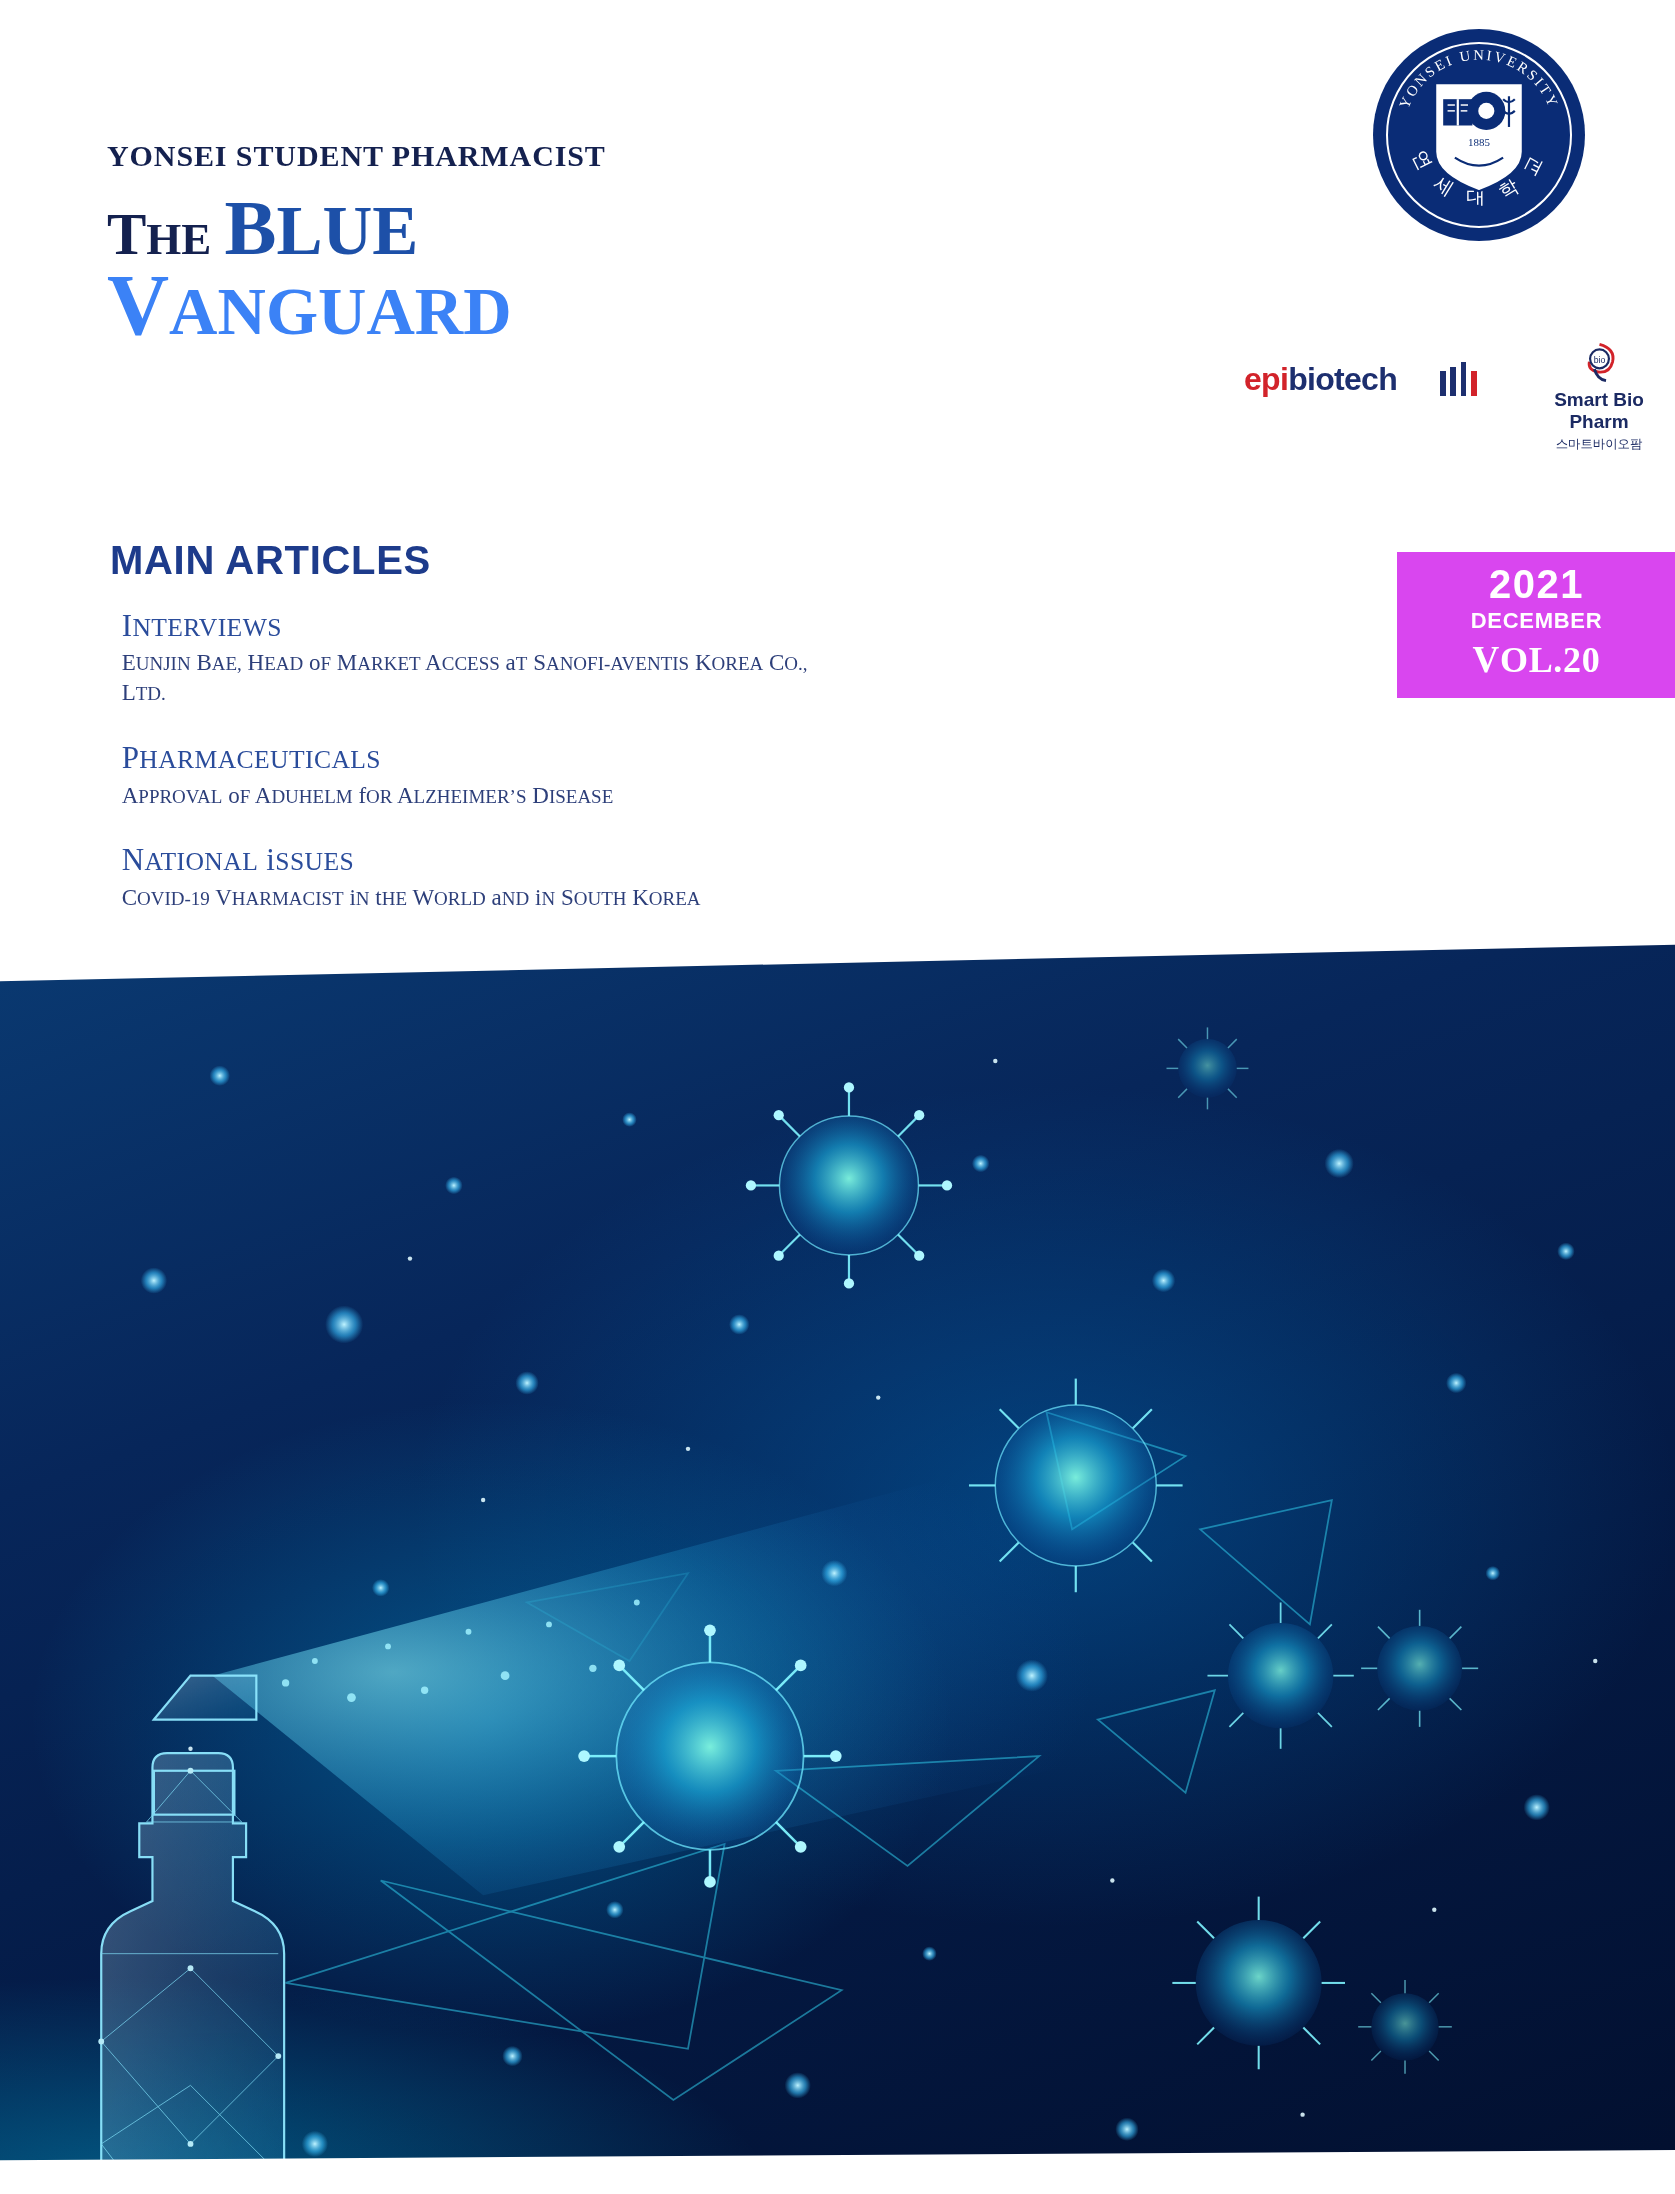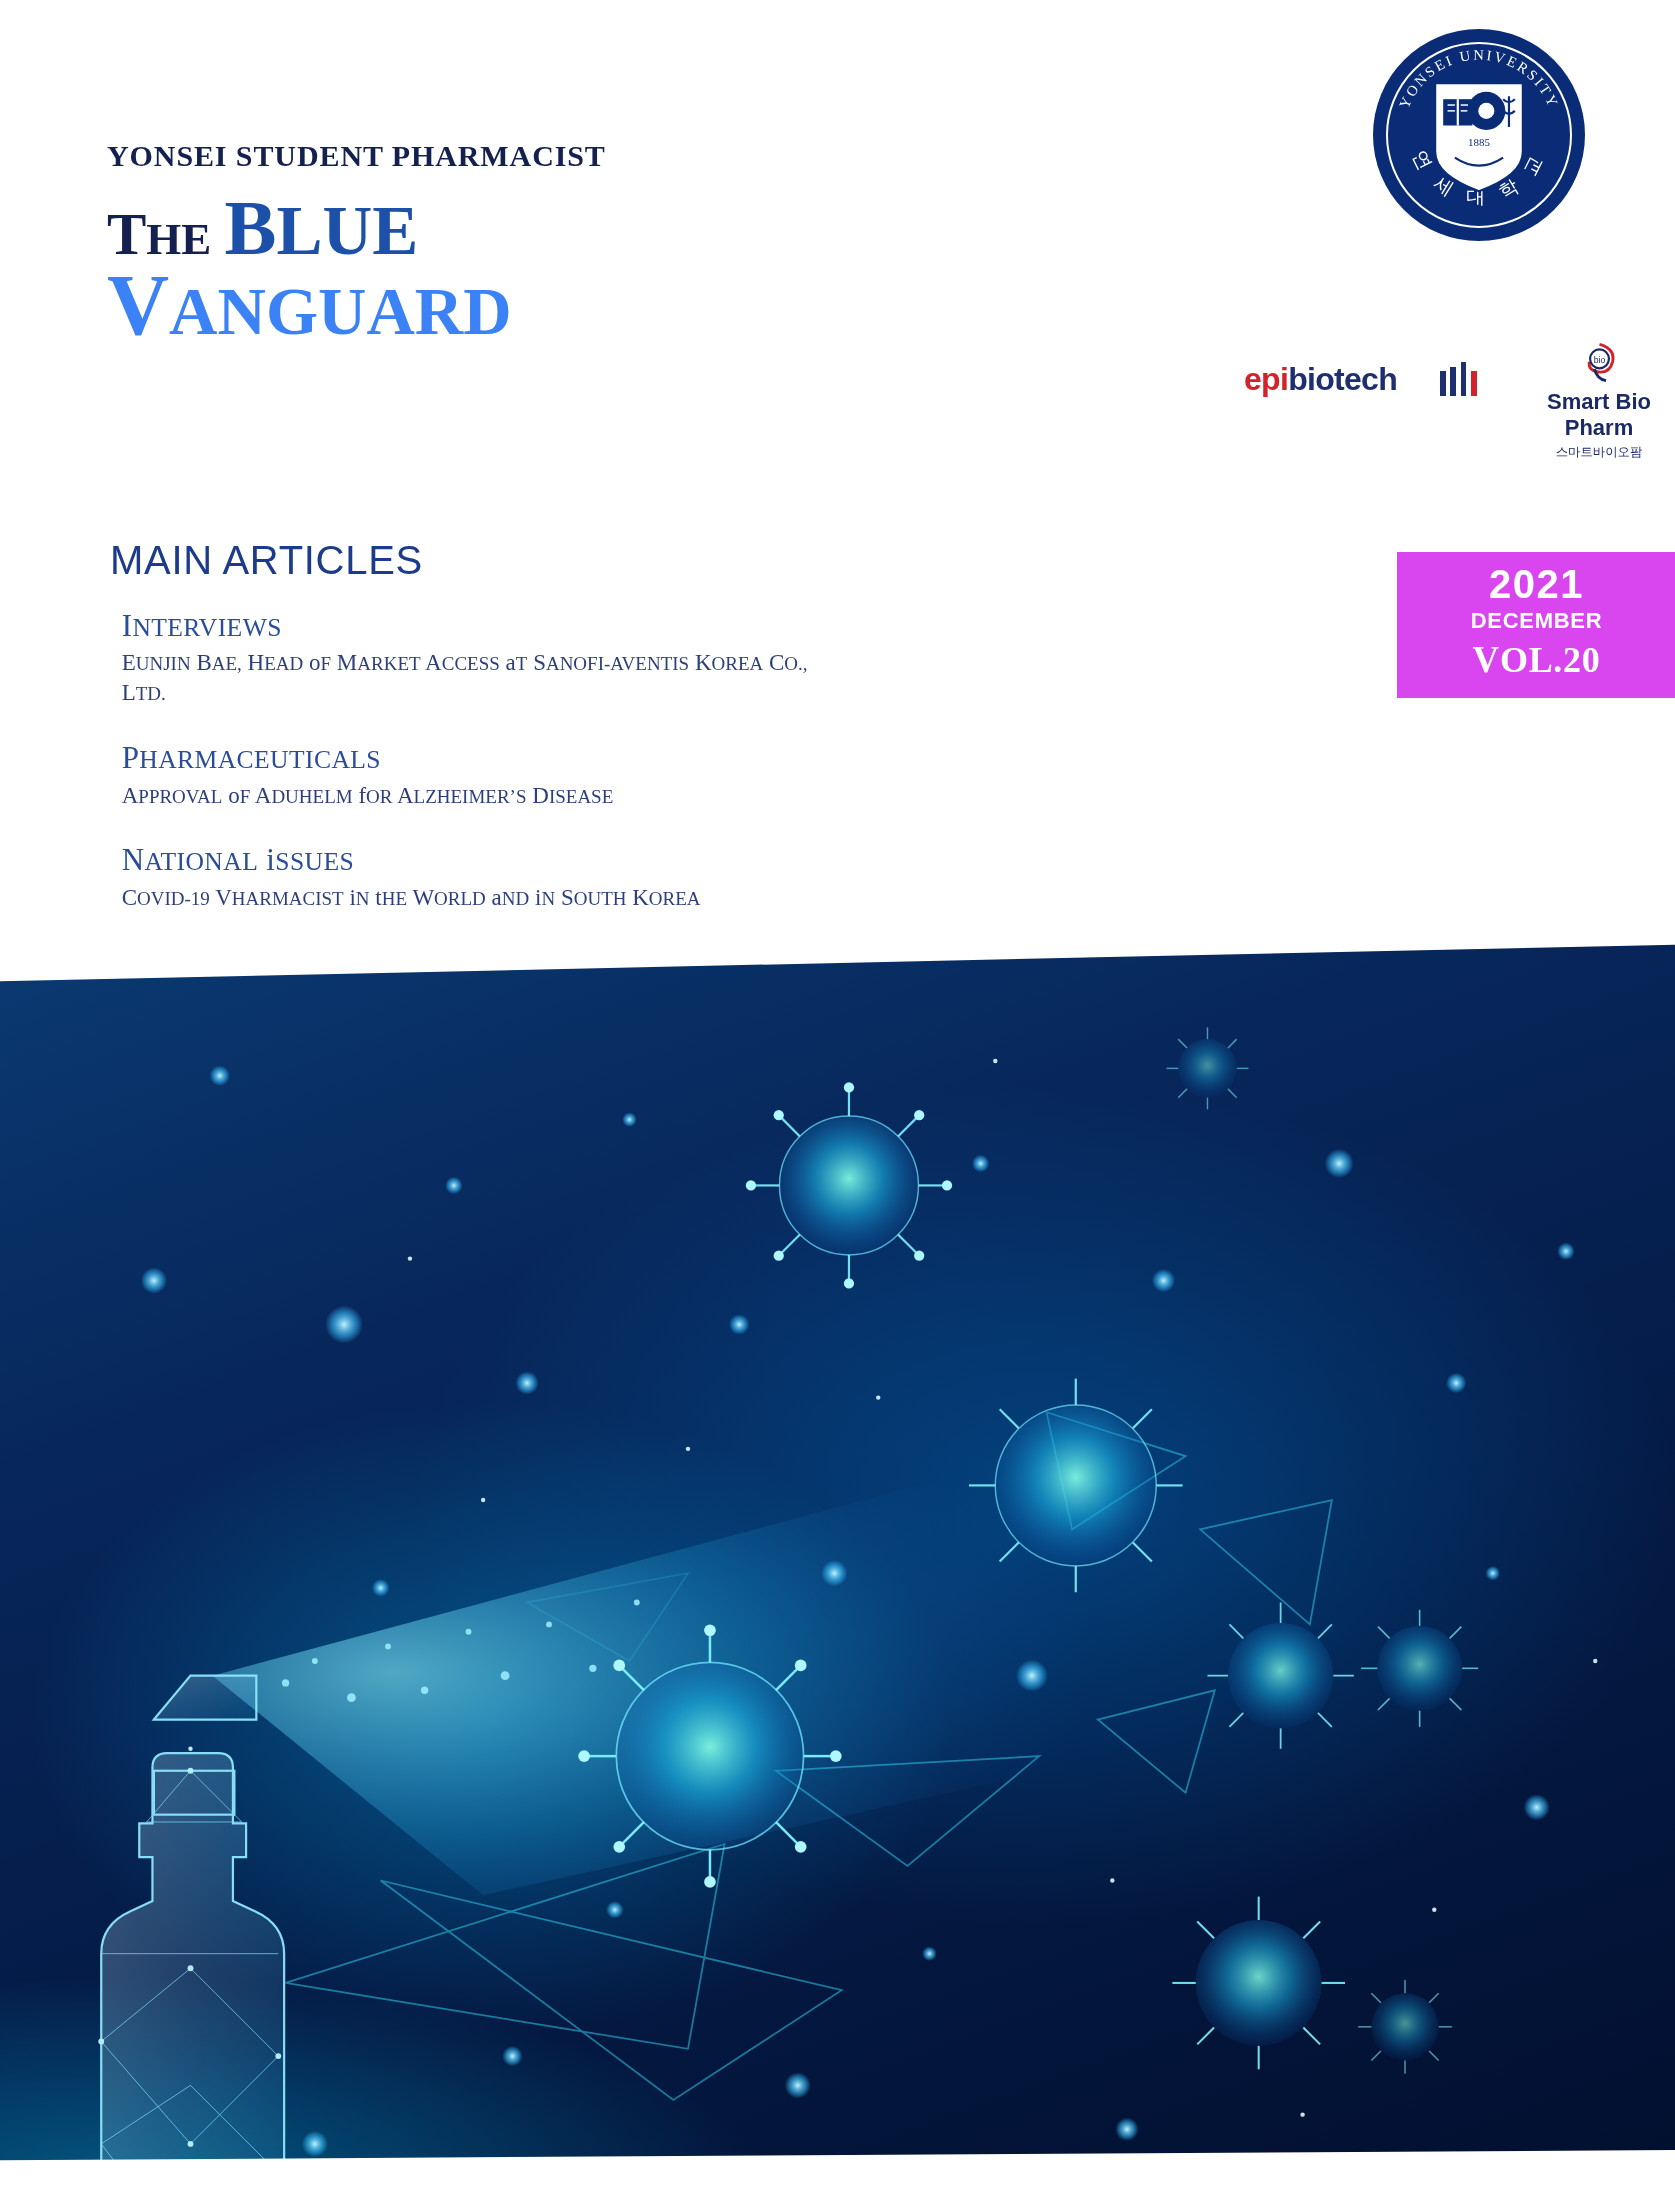--- a/index.html
+++ b/index.html
@@ -123,41 +123,41 @@
     width: 124px;
     text-align: center;
   }
   .smartbio .glyph {
     width: 45px;
     height: 45px;
     margin: 0 auto 4.4px auto;
     position: relative;
   }
   .smartbio .name {
-    font-size: 22px;
+    font-size: 19px;
     font-weight: bold;
     color: #1b2a63;
     letter-spacing: 0px;
   }
   .smartbio .kr {
     font-size: 12.4px;
     color: #1b2a63;
     margin-top: 2.2px;
   }
 
   
   .main-articles {
     position: absolute;
     left: 110px;
     top: 538px;
     width: 951px;
   }
   .ma-heading {
     font-family: "Liberation Sans", sans-serif;
-    font-weight: normal;
+    font-weight: bold;
     font-size: 40px;
     letter-spacing: 0.7px;
     color: #1d3b8b;
     margin: 0 0 25px 0;
   }
   .article {
     margin: 0 0 32px 11.7px;
   }
   .article-cat {
     font-family: "Liberation Serif", serif;

